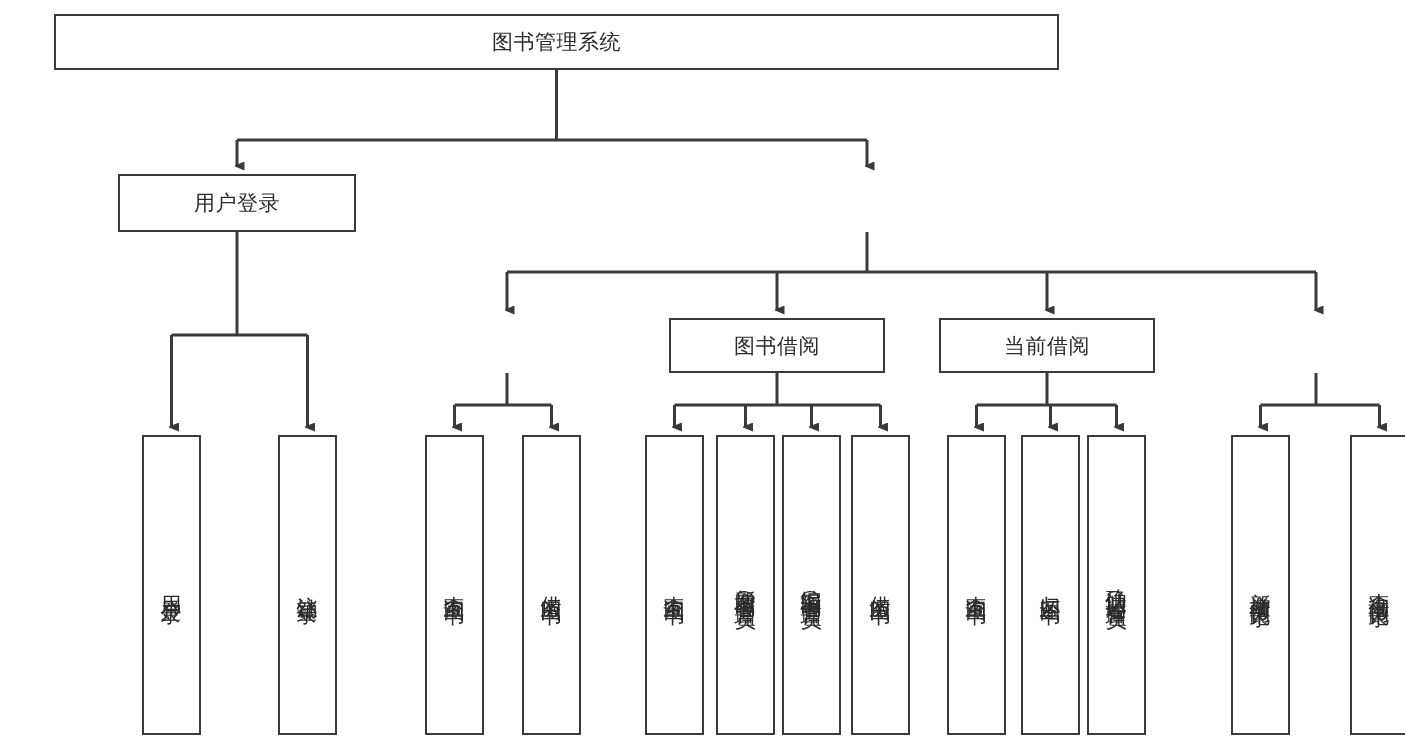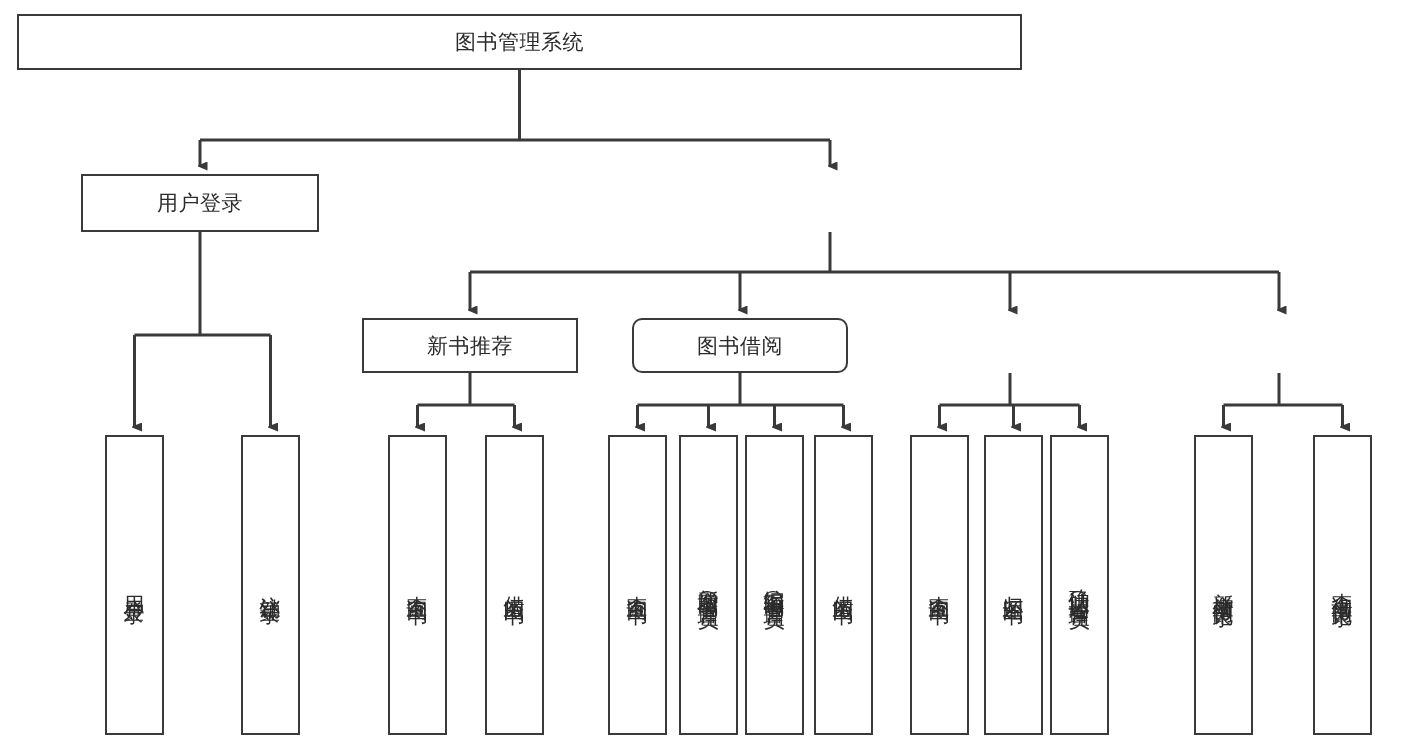--- a/index.html
+++ b/index.html
@@ -11,20 +11,21 @@
     width: 1405px;
     height: 747px;
     font-family: "Liberation Sans", "DejaVu Sans", sans-serif;
     overflow: hidden;
   }
   #diagram-root {
     position: relative;
     width: 1113px;
     height: 747px;
     background: #ffffff;
+    margin-left: 37px;
   }
   svg#flow-svg {
     position: absolute;
     top: 0; left: 0;
     width: 1405px;
     height: 747px;
   }
   .node-box {
     position: absolute;
     box-sizing: border-box;
@@ -117,25 +118,25 @@
   </svg>
 
   <div class="node-box" style="left:17px; top:14px; width:1005px; height:56px;">
     <span class="node-label-h">图书管理系统</span>
   </div>
 
   <div class="node-box" style="left:81px; top:174px; width:238px; height:58px;">
     <span class="node-label-h">用户登录</span>
   </div>
 
-  <div class="node-box" style="left:362px; top:318px; width:216px; height:55px;">
-    <span class="node-label-h">新书推荐</span>
+  <div class="node-box" style="left:632px; top:318px; width:216px; height:55px;">
+    <span class="node-label-h">图书借阅</span>
   </div>
-  <div class="node-box" style="left:632px; top:318px; width:216px; height:55px;border-radius:10px;">
-    <span class="node-label-h">图书借阅</span>
+  <div class="node-box" style="left:902px; top:318px; width:216px; height:55px;">
+    <span class="node-label-h">当前借阅</span>
   </div>
 
   <div class="node-box" style="left:105px; top:435px; width:59px; height:300px;">
     <span class="node-label-v">用户登录</span>
   </div>
   <div class="node-box" style="left:241px; top:435px; width:59px; height:300px;">
     <span class="node-label-v">注销登录</span>
   </div>
   <div class="node-box" style="left:388px; top:435px; width:59px; height:300px;">
     <span class="node-label-v">查询图书</span>

